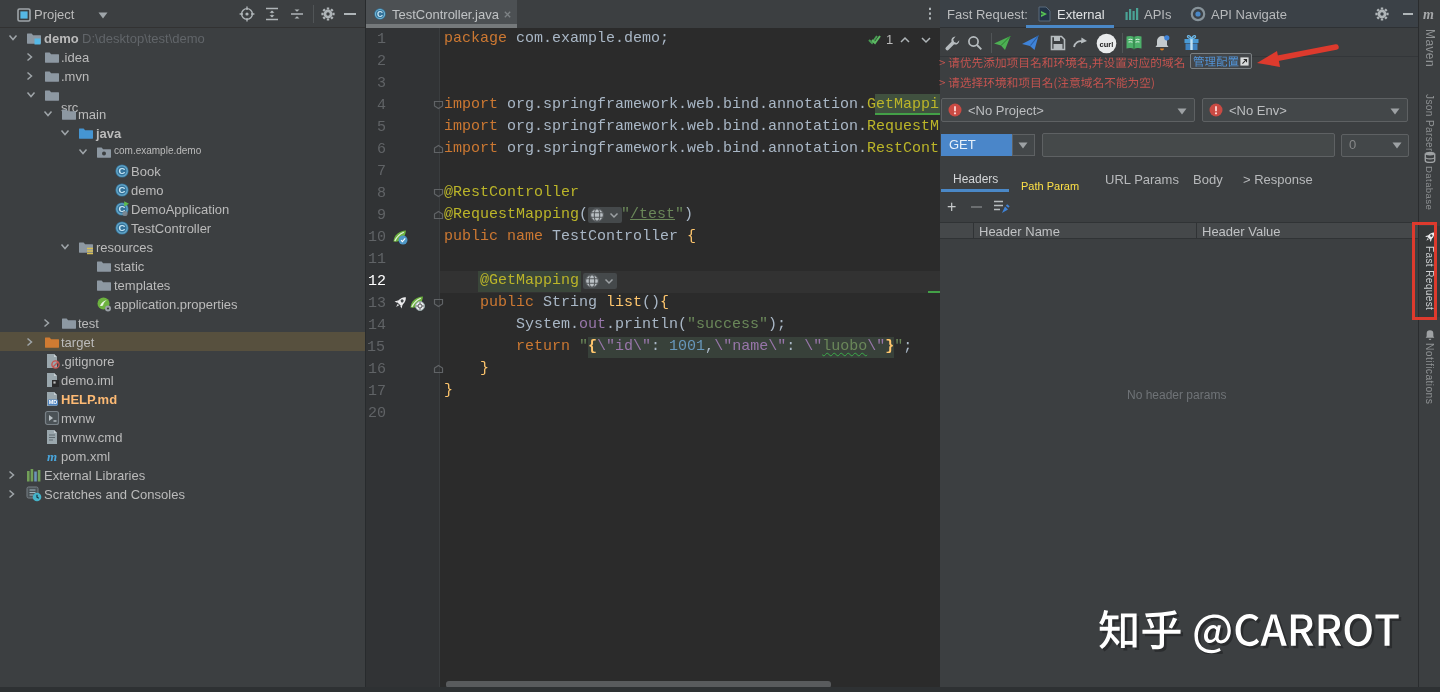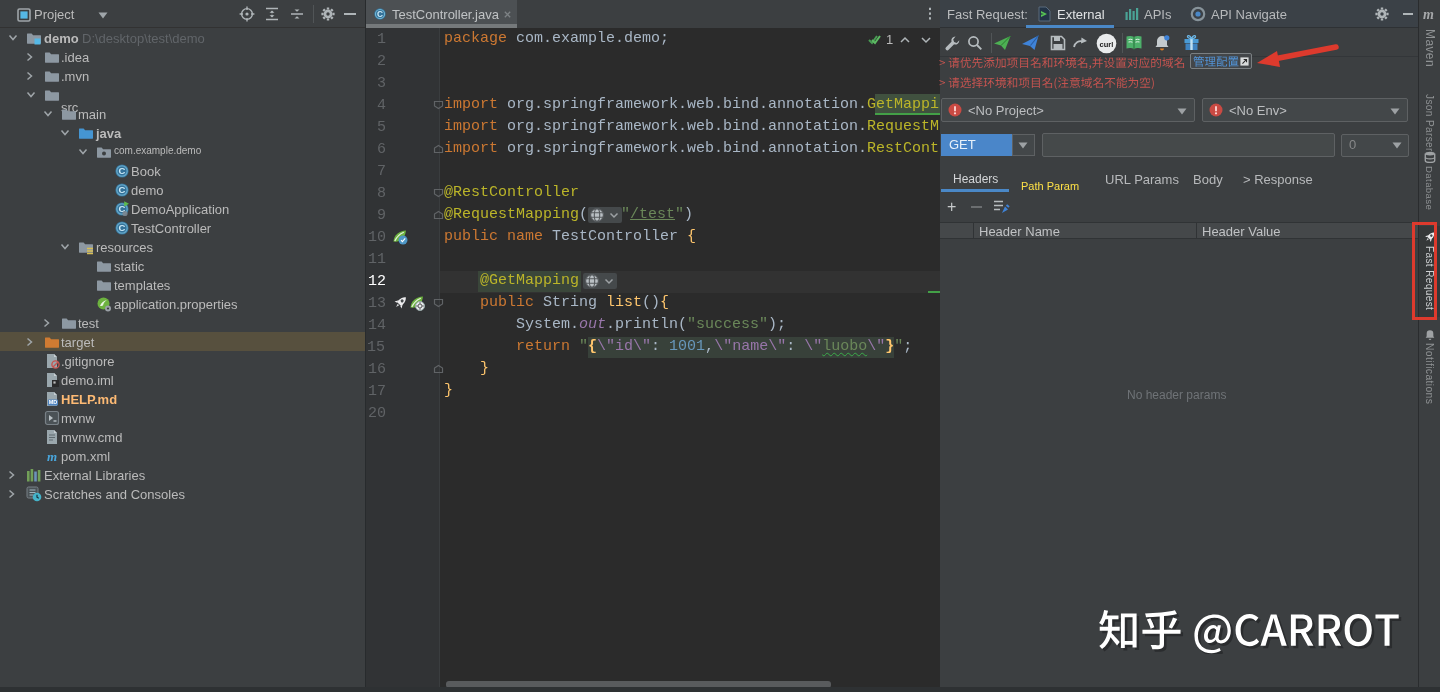--- a/index.html
+++ b/index.html
@@ -327,21 +327,21 @@
     <circle cx="9" cy="8" r="6.4" fill="#b9bfc3"></circle>
     <g stroke="#55595c" stroke-width="1.1" fill="none">
       <ellipse cx="9" cy="8" rx="2.7" ry="6.4"></ellipse>
       <ellipse cx="9" cy="8" rx="6.4" ry="6.4"></ellipse>
       <path d="M2.8 5.7h12.4M2.8 10.3h12.4"></path>
     </g>
     <path d="M22.5 6.5l3.5 3.5 3.5-3.5" stroke="#9da1a4" stroke-width="1.5" fill="none"></path>
   </svg>
 <div class="abs" style="left:928px;top:291px;width:12px;height:2px;background:#43a047"></div>
 <div class="t code" style="left:480.0px;top:292px;max-width:460px;overflow:hidden"><span class="kw">public</span><span class="pl"> String </span><span class="gold">list</span><span class="pl">()</span><span class="gold">{</span></div>
-<div class="t code" style="left:516.0px;top:314px;max-width:424px;overflow:hidden"><span class="pl">System.</span><span class="pur" style="font-style:italic">out</span><span class="pl">.println(</span><span class="str">"success"</span><span class="pl">);</span></div>
+<div class="t code" style="left:516.0px;top:314px;max-width:424px;overflow:hidden"><span class="pl">System.</span><span class="pur" style="">out</span><span class="pl">.println(</span><span class="str">"success"</span><span class="pl">);</span></div>
 <div class="abs" style="left:588px;top:337px;width:306px;height:21px;background:#38413a"></div>
 <div class="t code" style="left:516.0px;top:336px;max-width:424px;overflow:hidden"><span class="kw">return</span><span class="pl"> </span><span class="str">"</span><span class="gold" style="font-weight:bold">{</span><span class="pur">\"id\"</span><span class="pl">: </span><span class="num">1001</span><span class="pl">,</span><span class="pur">\"name\"</span><span class="pl">: </span><span class="pur">\"</span><span class="str" style="text-decoration:underline wavy #3aab4a;text-decoration-thickness:1px;text-underline-offset:2px">luobo</span><span class="pur">\"</span><span class="gold" style="font-weight:bold">}</span><span class="str">"</span><span class="pl">;</span></div>
 <div class="t code" style="left:480.0px;top:358px;max-width:460px;overflow:hidden"><span class="gold">}</span></div>
 <div class="t code" style="left:444.0px;top:380px;max-width:496px;overflow:hidden"><span class="gold">}</span></div>
 <svg class="abs" style="left:868px;top:33px" width="14" height="13" viewBox="0 0 14 13">
 <path d="M1 7l3 3 5-7" stroke="#499c54" stroke-width="2" fill="none"></path>
     <path d="M4 7l3 3 5-7" stroke="#5dbb63" stroke-width="2" fill="none"></path>
   </svg>
 <div class="t" style="left:886px;top:32px;font-size:13px;color:#bbbbbb">1</div>
 <svg class="abs" style="left:899px;top:36px" width="12" height="8" viewBox="0 0 12 8">

